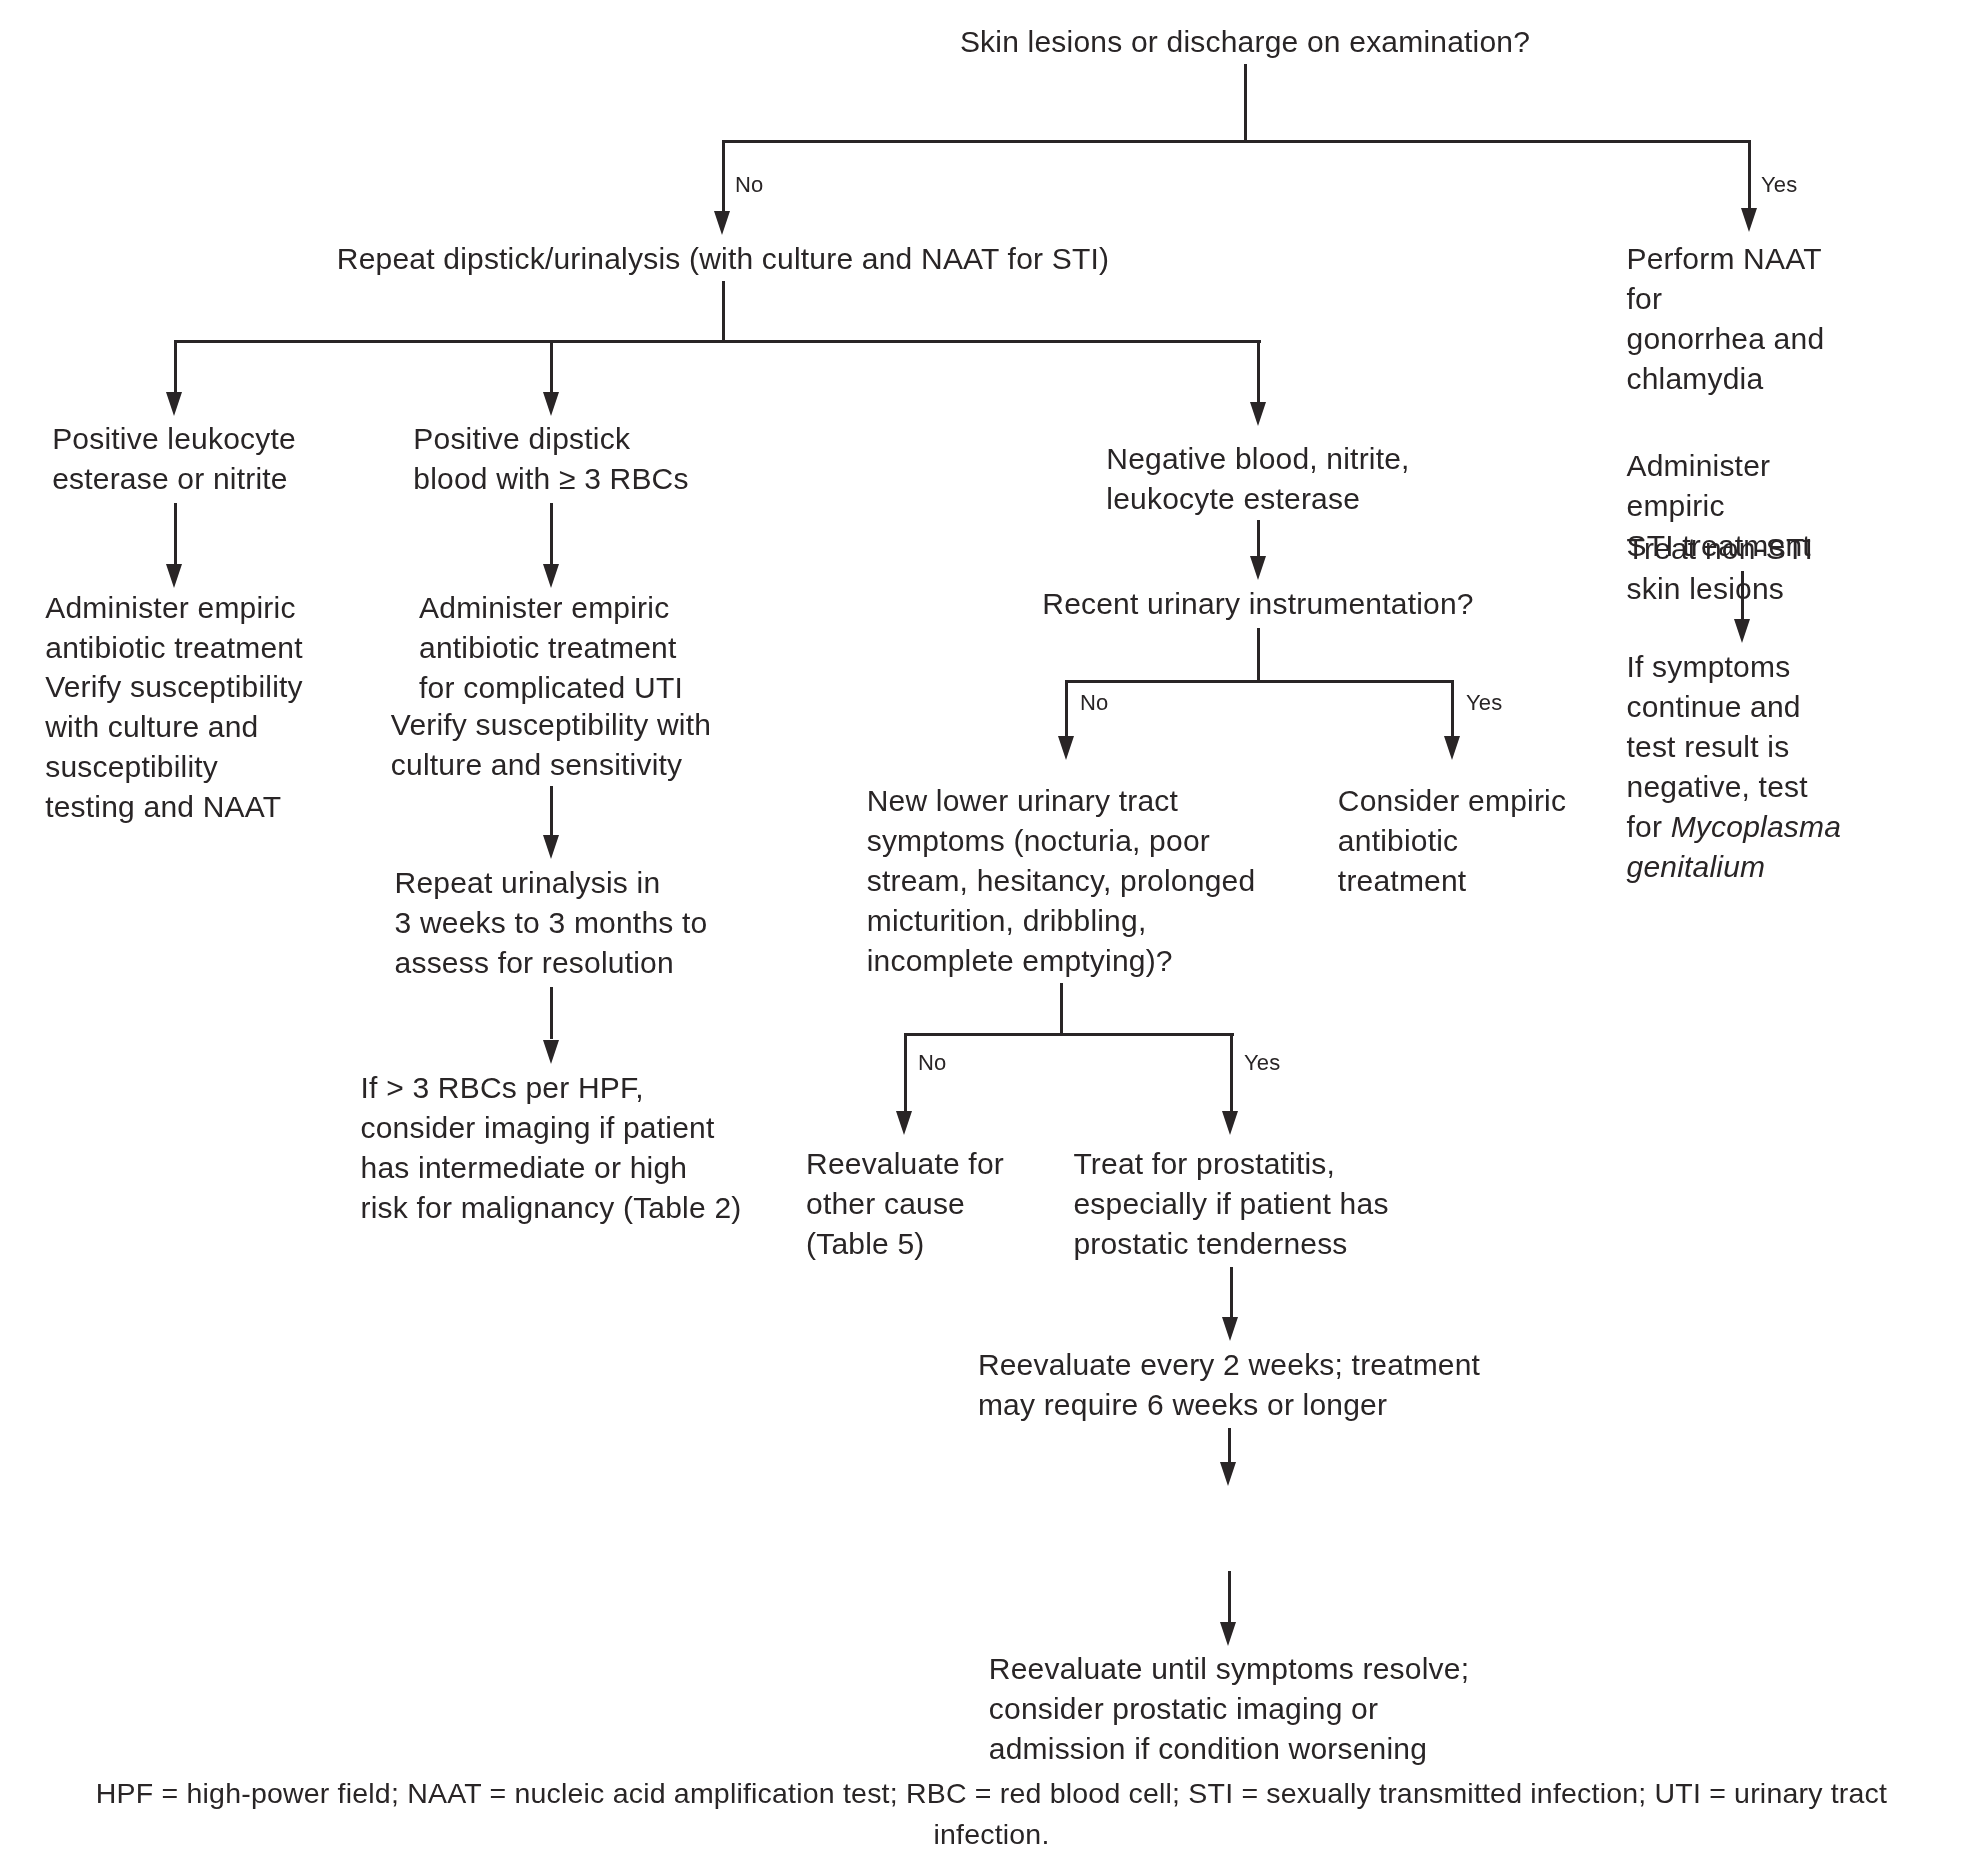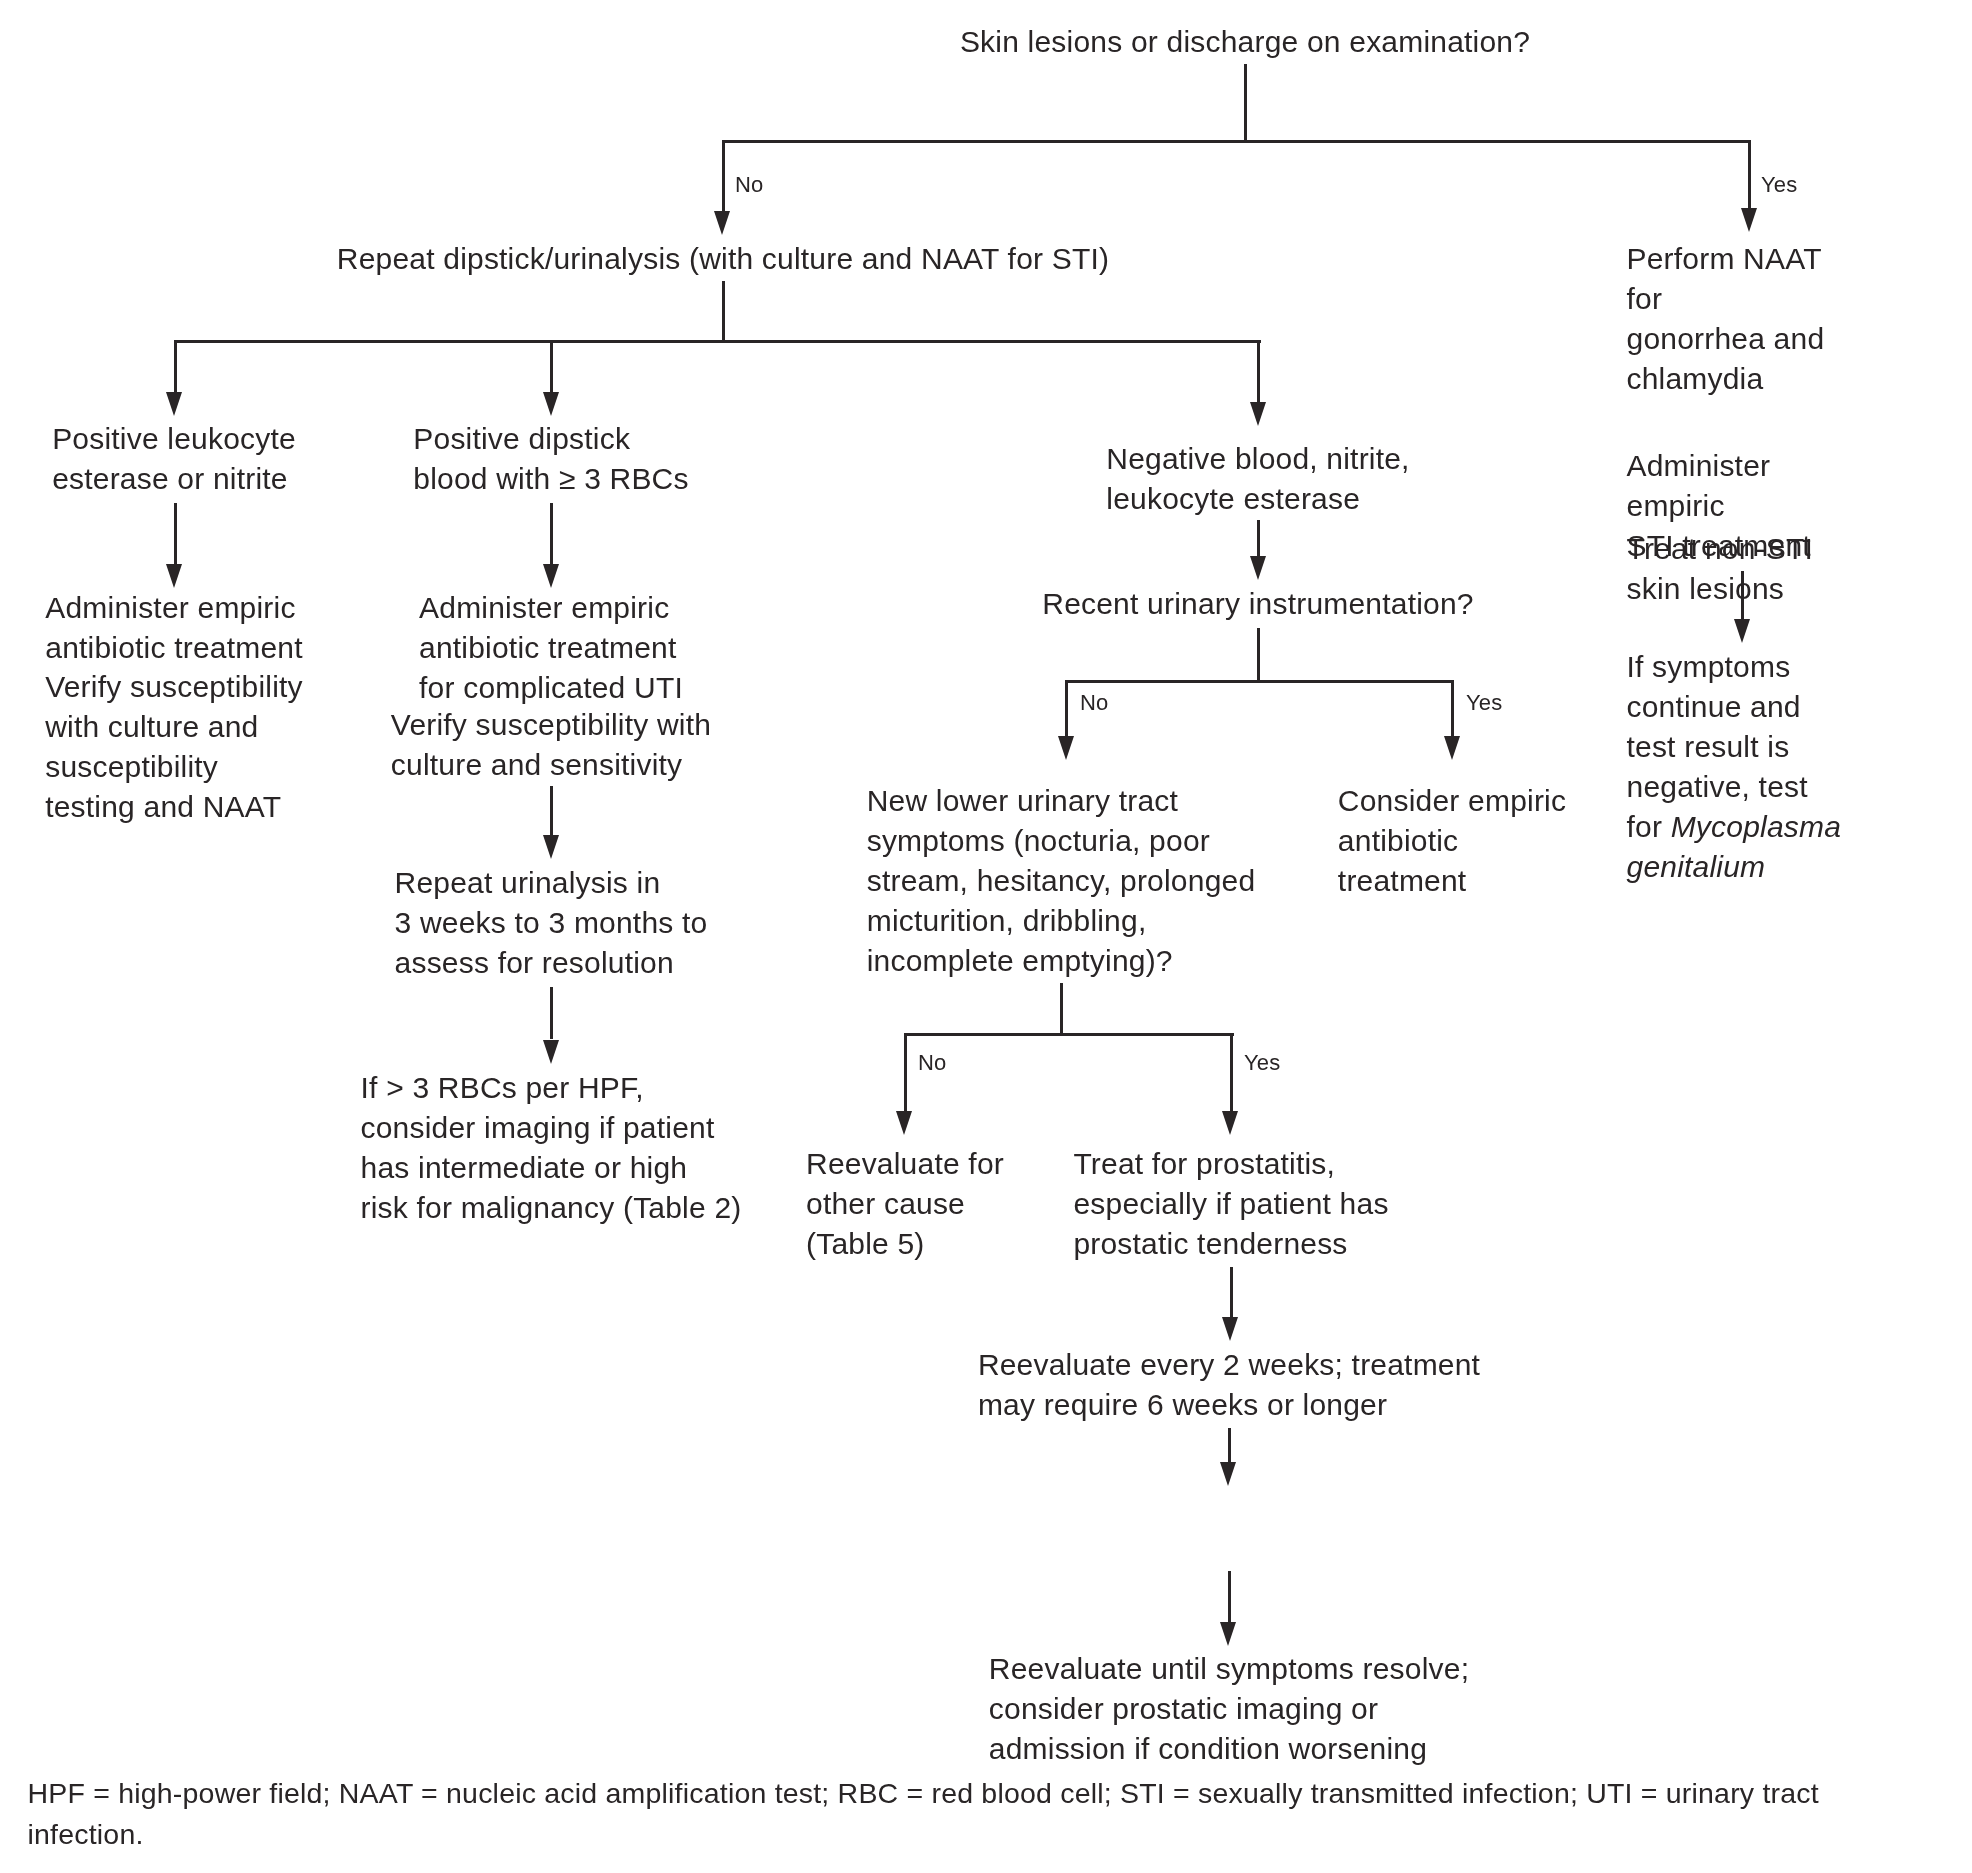--- a/index.html
+++ b/index.html
@@ -17,21 +17,21 @@
   .vline{position:absolute;width:2.8px;background:#292526;}
   .hline{position:absolute;height:2.8px;background:#292526;}
   .arrow{
     position:absolute;width:0;height:0;
     border-left:8.3px solid transparent;border-right:8.3px solid transparent;
     border-top:24px solid #292526;
   }
   .edge-label{position:absolute;font-size:22px;line-height:40px;letter-spacing:0.2px;}
   .footnote{
     position:absolute;left:27.5px;top:1773px;width:1928px;
-    font-size:28.5px;line-height:41px;white-space:pre-line;text-align:left;
+    font-size:28.5px;line-height:41px;white-space:pre-line;text-align:center;
     letter-spacing:0.2px;color:#292526;
   }
 </style>
 </head>
 <body>
 
 <div class="canvas">
 
   <div class="node" style="left:1245px;top:22px">Skin lesions or discharge on examination?</div>
   <div class="node" style="left:723px;top:239px">Repeat dipstick/urinalysis (with culture and NAAT for STI)</div>

